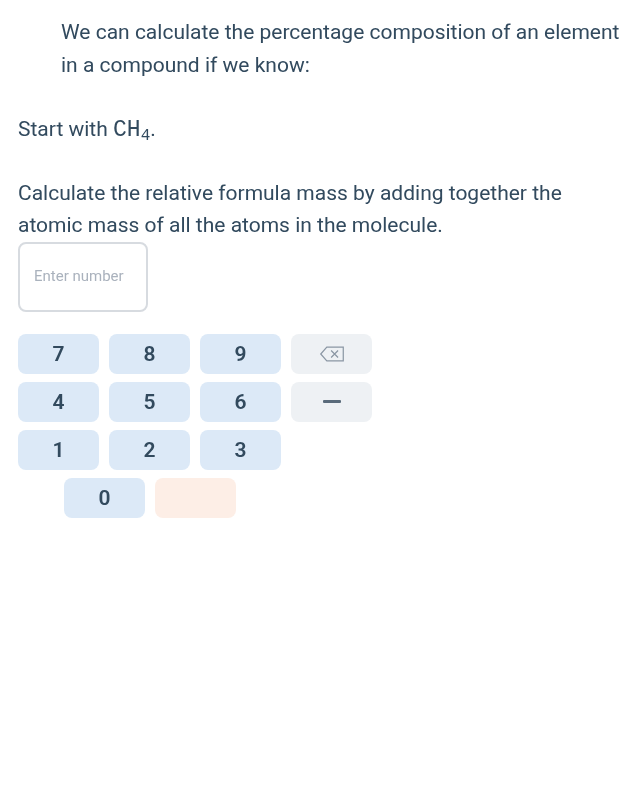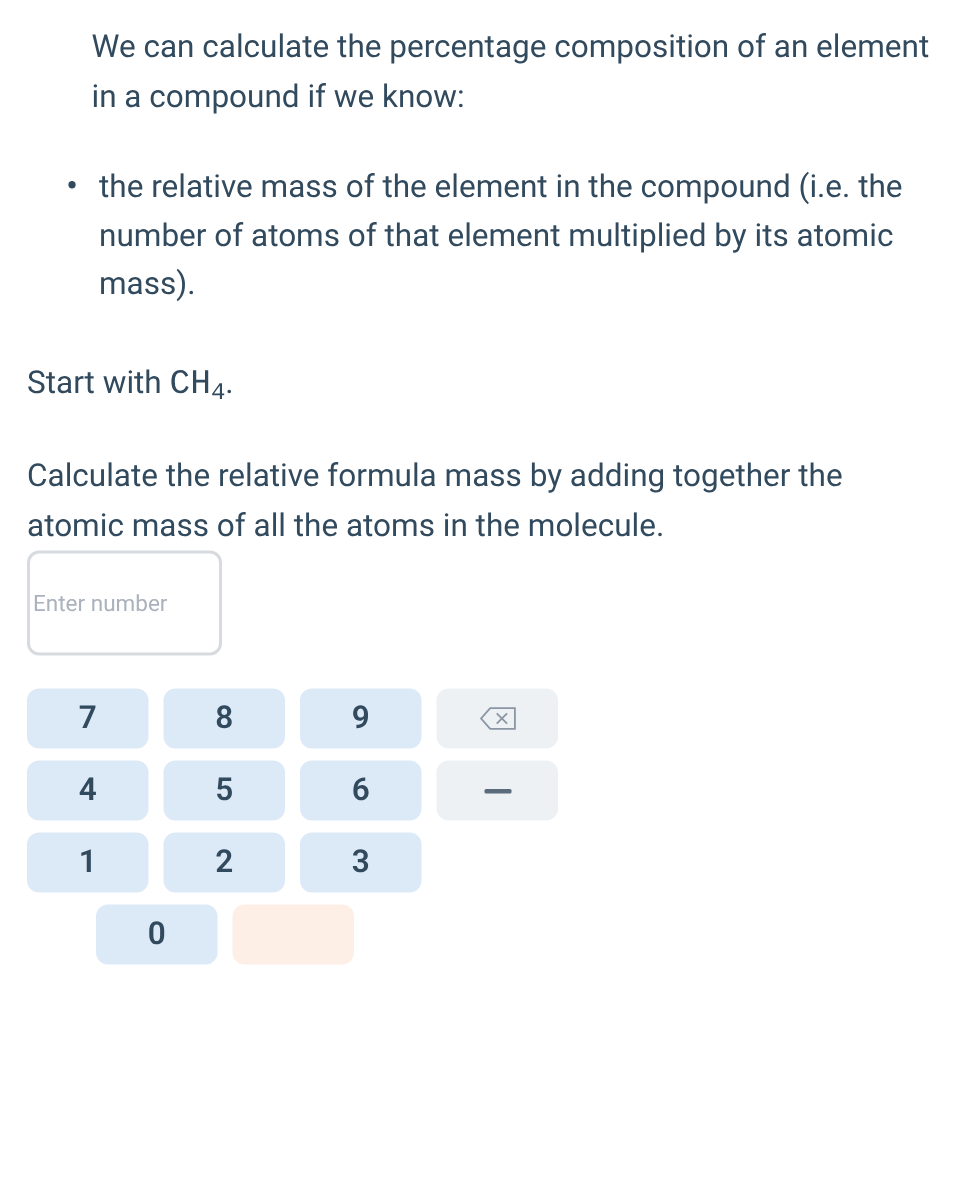--- a/index.html
+++ b/index.html
@@ -51,21 +51,21 @@
     }
     .prompt {
     }
     .input-box {
       width: 130px;
       height: 70px;
       border: 2px solid #d7dbe0;
       border-radius: 8px;
       display: flex;
       align-items: center;
-      padding-left: 2px;
+      padding-left: 14px;
       margin-bottom: 22px;
       background: #fff;
     }
     .input-placeholder {
       color: #aab2bd;
       font-size: 15px;
     }
     .keypad {
       display: flex;
       flex-direction: column;
@@ -118,21 +118,20 @@
       background: #5a6b7b;
       border-radius: 1px;
     }
   </style>
 </head>
 <body>
 
 <p class="intro">We can calculate the percentage composition of an element in a compound if we know:</p>
 
 <ul class="bullets">
-  <li>the relative mass of the element in the compound (i.e. the number of atoms of that element multiplied by its atomic mass).</li>
 </ul>
 
 <p class="start">
   <span>Start with </span><span class="formula"><span>CH</span><sub>4</sub></span><span>.</span>
 </p>
 
 <p class="prompt">Calculate the relative formula mass by adding together the atomic mass of all the atoms in the molecule.</p>
 
 <div class="input-box">
   <span class="input-placeholder">Enter number</span>

